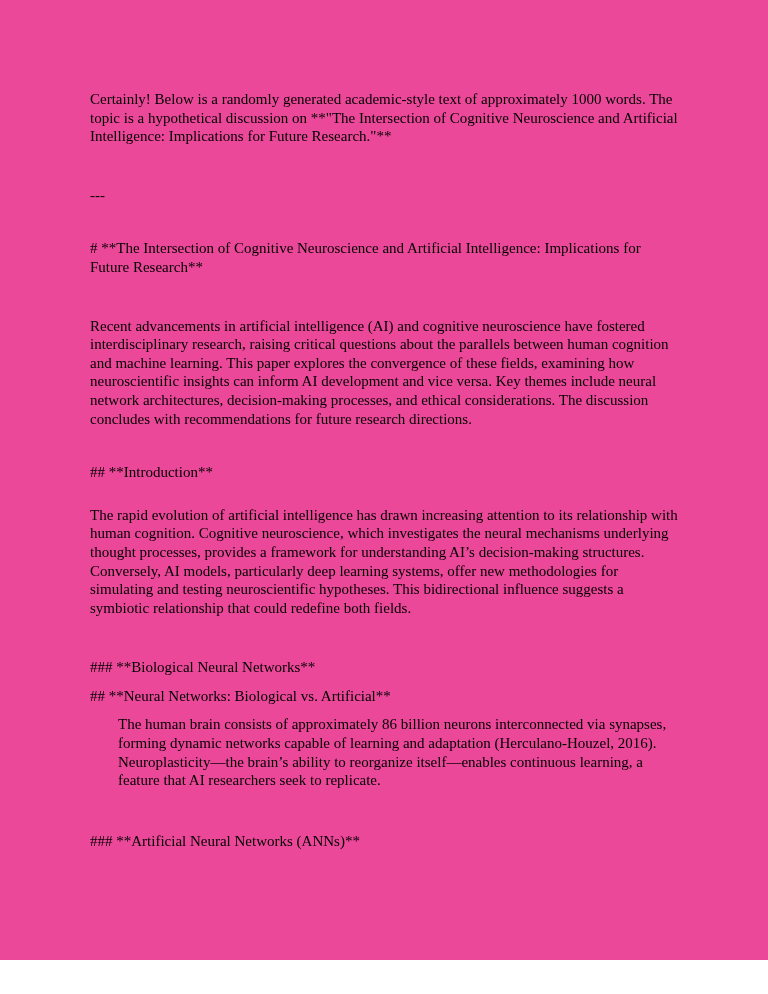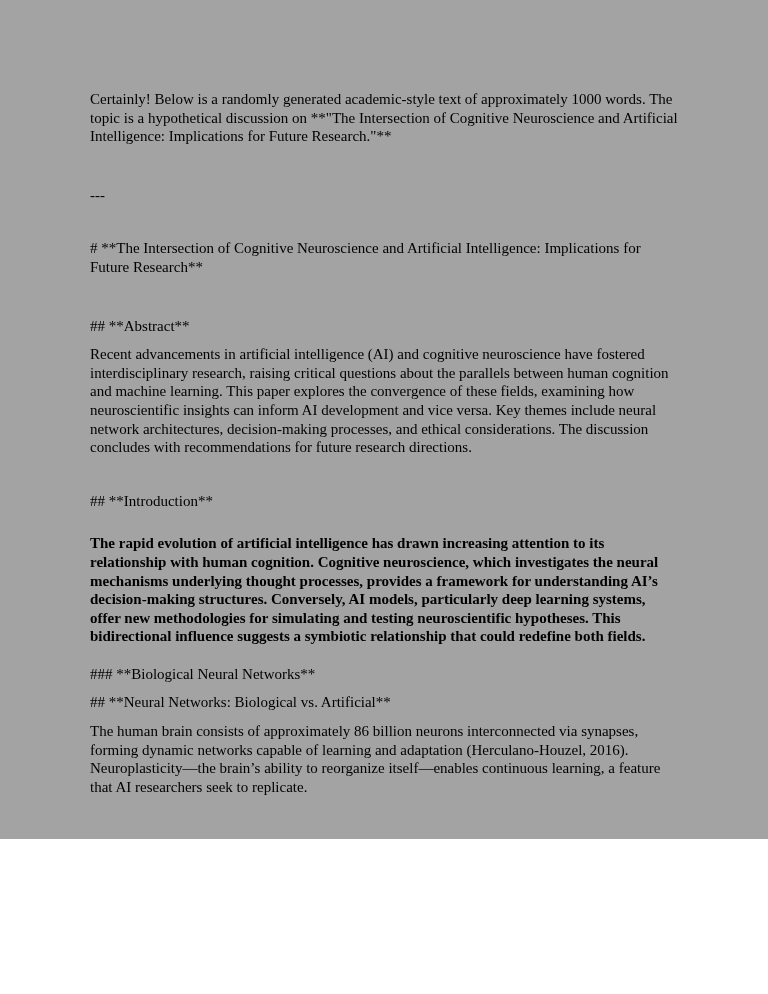--- a/index.html
+++ b/index.html
@@ -8,49 +8,49 @@
   }
   body {
     width: 768px;
     height: 994px;
     background: #ffffff;
     overflow: hidden;
   }
   .page {
     box-sizing: border-box;
     width: 768px;
-    height: 839px;
+    height: 960px;
     padding: 90px 90px 0 90px;
-    background: #a3a3a3;
+    background: #ec4899;
     color: #000000;
     font-family: "Liberation Serif", "DejaVu Serif", serif;
     font-size: 15px;
     line-height: 18.6px;
     text-align: left;
   }
   .block {
     margin: 0;
     white-space: normal;
     word-spacing: normal;
   }
   
   .mb-40 { margin-bottom: 40px; }
   .mb-35 { margin-bottom: 35px; }
-  .mb-41 { margin-bottom: 19px; font-weight: bold; }
-  .mb-42 { margin-bottom: 42px; }
+  .mb-41 { margin-bottom: 41px; }
+  .mb-42 { margin-bottom: 42px; margin-left: 28px; }
   .mb-12 { margin-bottom: 24px; }
   .mb-10 { margin-bottom: 10px; }
 </style>
 </head>
 <body>
 
 <div class="page">
   <p class="block mb-40">Certainly! Below is a randomly generated academic-style text of approximately 1000 words. The topic is a hypothetical discussion on **"The Intersection of Cognitive Neuroscience and Artificial Intelligence: Implications for Future Research."**</p>
   <p class="block mb-35">---</p>
   <p class="block mb-40"># **The Intersection of Cognitive Neuroscience and Artificial Intelligence: Implications for Future Research**</p>
-  <p class="block mb-10">## **Abstract**</p>
   <p class="block mb-35">Recent advancements in artificial intelligence (AI) and cognitive neuroscience have fostered interdisciplinary research, raising critical questions about the parallels between human cognition and machine learning. This paper explores the convergence of these fields, examining how neuroscientific insights can inform AI development and vice versa. Key themes include neural network architectures, decision-making processes, and ethical considerations. The discussion concludes with recommendations for future research directions.</p>
   <p class="block mb-12">## **Introduction**</p>
   <p class="block mb-41">The rapid evolution of artificial intelligence has drawn increasing attention to its relationship with human cognition. Cognitive neuroscience, which investigates the neural mechanisms underlying thought processes, provides a framework for understanding AI’s decision-making structures. Conversely, AI models, particularly deep learning systems, offer new methodologies for simulating and testing neuroscientific hypotheses. This bidirectional influence suggests a symbiotic relationship that could redefine both fields.</p>
   <p class="block mb-10">### **Biological Neural Networks**</p>
   <p class="block mb-10">## **Neural Networks: Biological vs. Artificial**</p>
   <p class="block mb-42">The human brain consists of approximately 86 billion neurons interconnected via synapses, forming dynamic networks capable of learning and adaptation (Herculano-Houzel, 2016). Neuroplasticity—the brain’s ability to reorganize itself—enables continuous learning, a feature that AI researchers seek to replicate.</p>
+  <p class="block">### **Artificial Neural Networks (ANNs)**</p>
 </div>
 
 </body></html>

